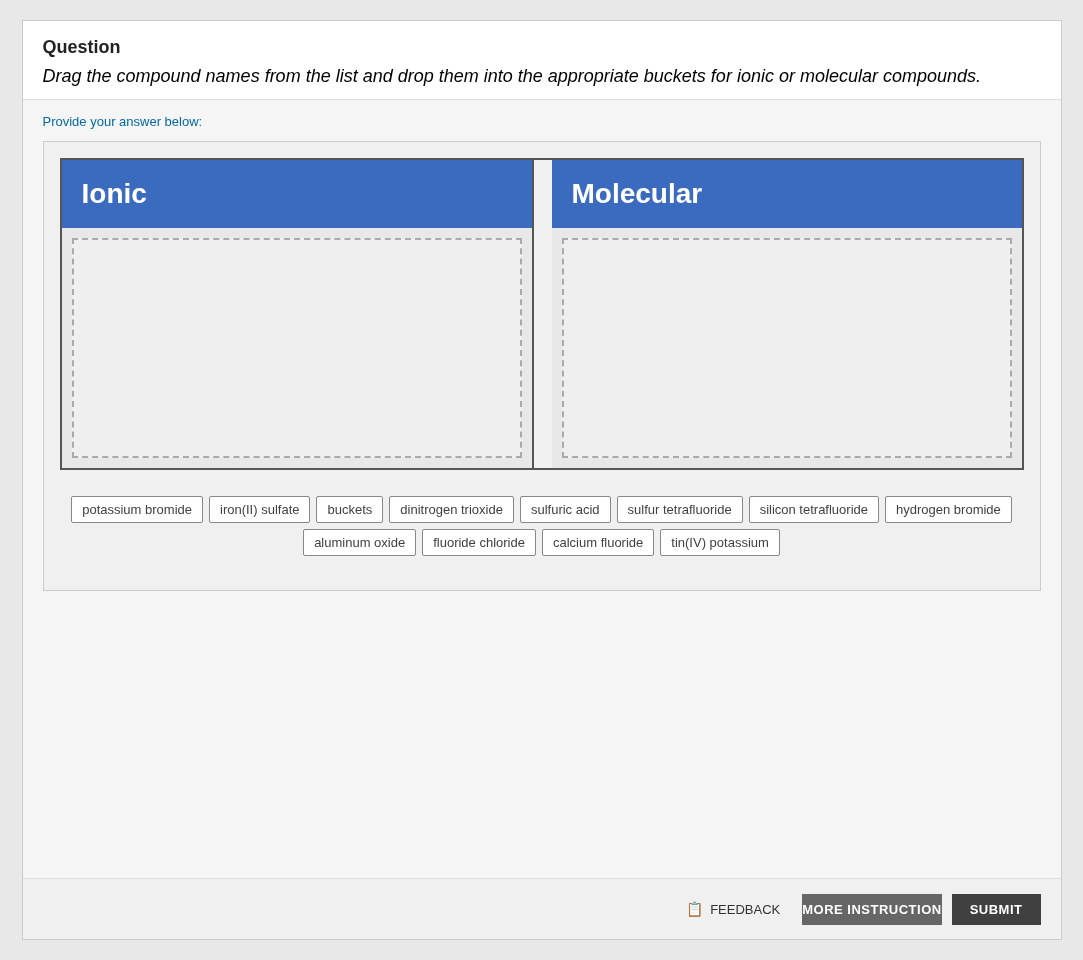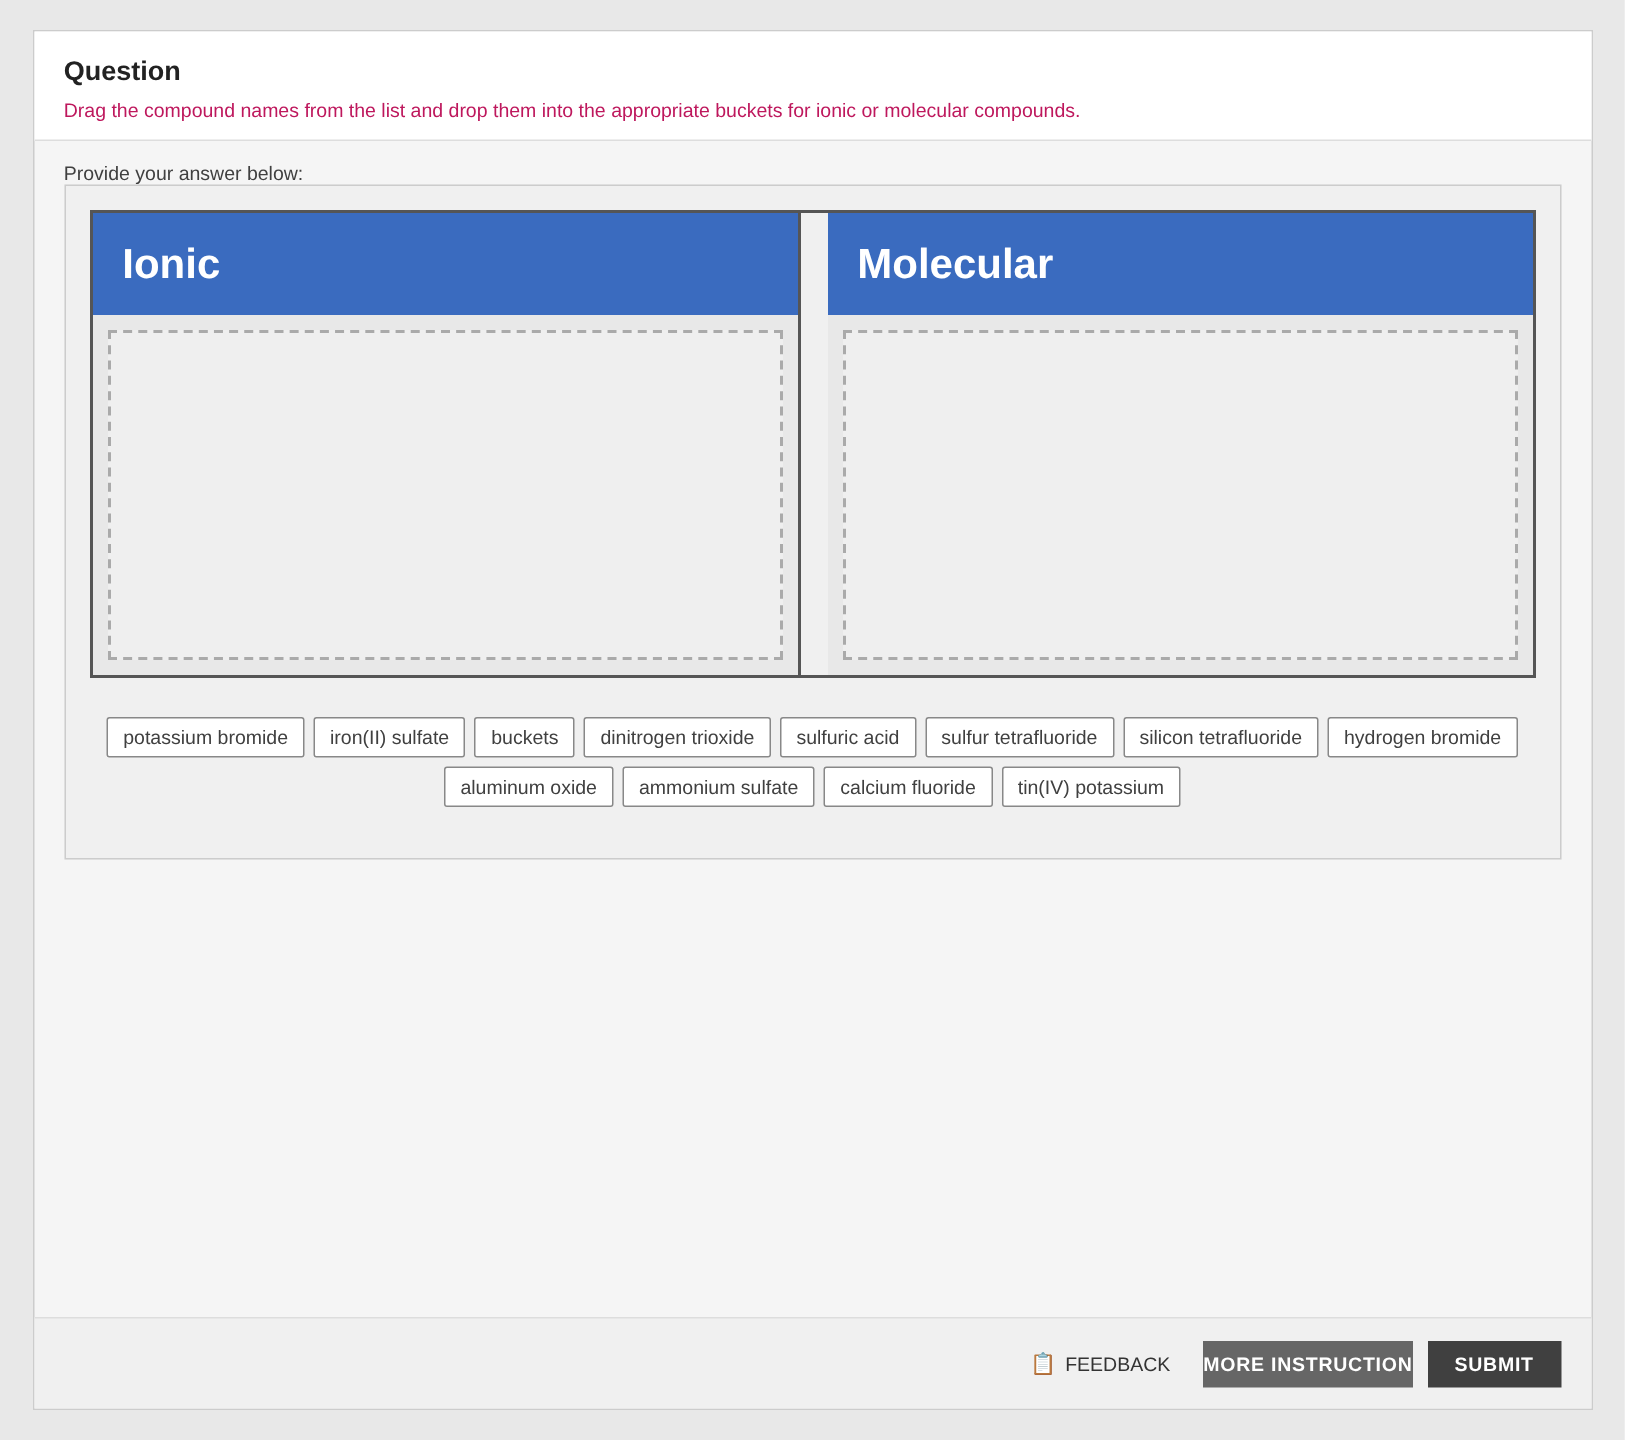--- a/index.html
+++ b/index.html
@@ -25,30 +25,32 @@
       padding: 16px 20px 12px 20px;
       border-bottom: 1px solid #ddd;
     }
     .question-title {
       font-size: 18px;
       font-weight: bold;
       color: #222;
       margin-bottom: 8px;
     }
     .question-instruction {
-      font-size: 13px;
-      color: #be185d;
+      font-size: 18px;
+      color: #000000;
       margin-bottom: 0;
+      font-style: italic;
     }
     .answer-section {
       padding: 14px 20px 0 20px;
     }
     .provide-label {
       font-size: 13px;
-      color: #404040;
+      color: #0369a1;
+      margin-bottom: 12px;
     }
     .drag-area {
       background: #f0f0f0;
       border: 1px solid #ccc;
       padding: 16px 16px 20px 16px;
       margin-bottom: 16px;
     }
     .buckets-row {
       display: flex;
       gap: 18px;
@@ -192,21 +194,21 @@
 
       <div class="compound-chip" draggable="true">potassium bromide</div>
           <div class="compound-chip" draggable="true">iron(II) sulfate</div>
           <div class="compound-chip" draggable="true">buckets</div>
           <div class="compound-chip" draggable="true">dinitrogen trioxide</div>
           <div class="compound-chip" draggable="true">sulfuric acid</div>
           <div class="compound-chip" draggable="true">sulfur tetrafluoride</div>
           <div class="compound-chip" draggable="true">silicon tetrafluoride</div>
           <div class="compound-chip" draggable="true">hydrogen bromide</div>
           <div class="compound-chip" draggable="true">aluminum oxide</div>
-          <div class="compound-chip" draggable="true">ammonium sulfate</div>
+          <div class="compound-chip" draggable="true">fluoride chloride</div>
           <div class="compound-chip" draggable="true">calcium fluoride</div>
           <div class="compound-chip" draggable="true">tin(IV) potassium</div>
         </div>
     </div>
   </div>
 
   <div class="bottom-bar">
     <button class="feedback-btn">
       <span class="feedback-icon">📋</span>
       <span>FEEDBACK</span>

